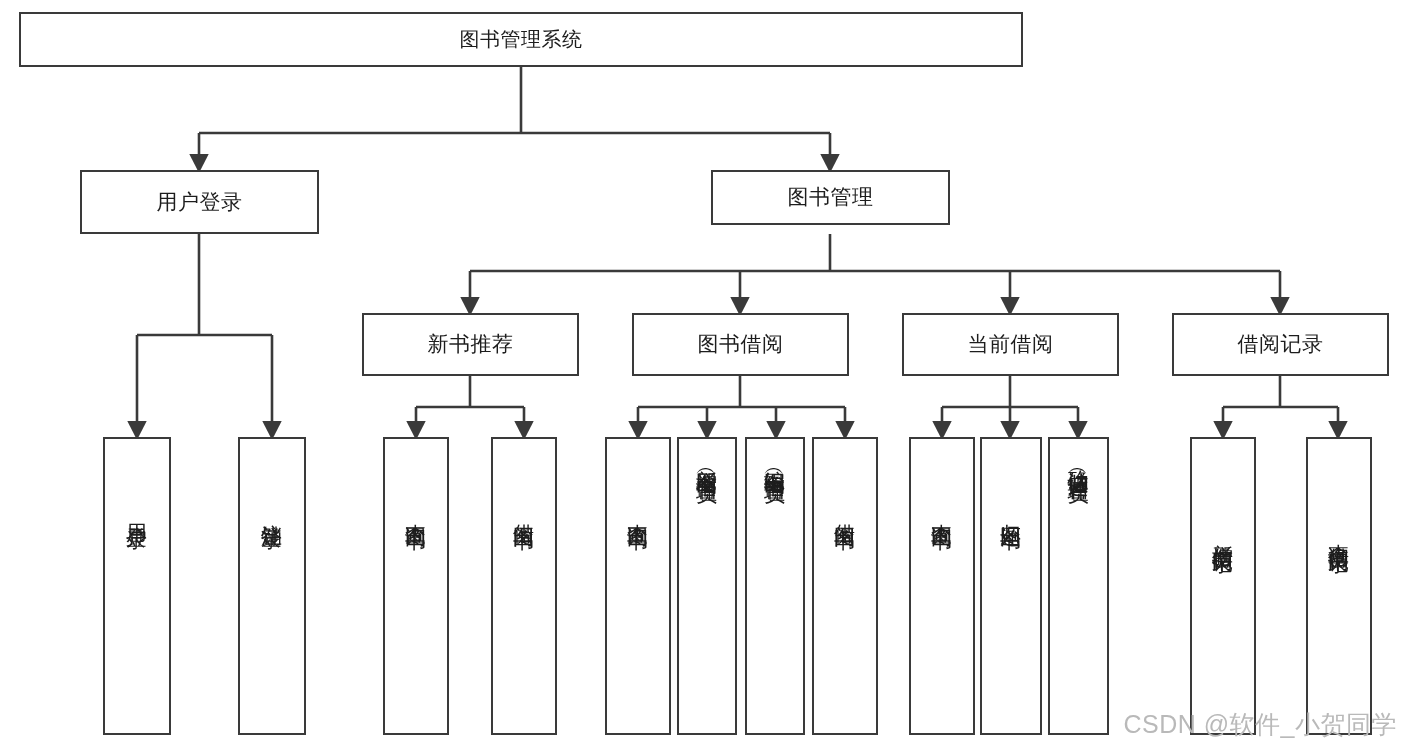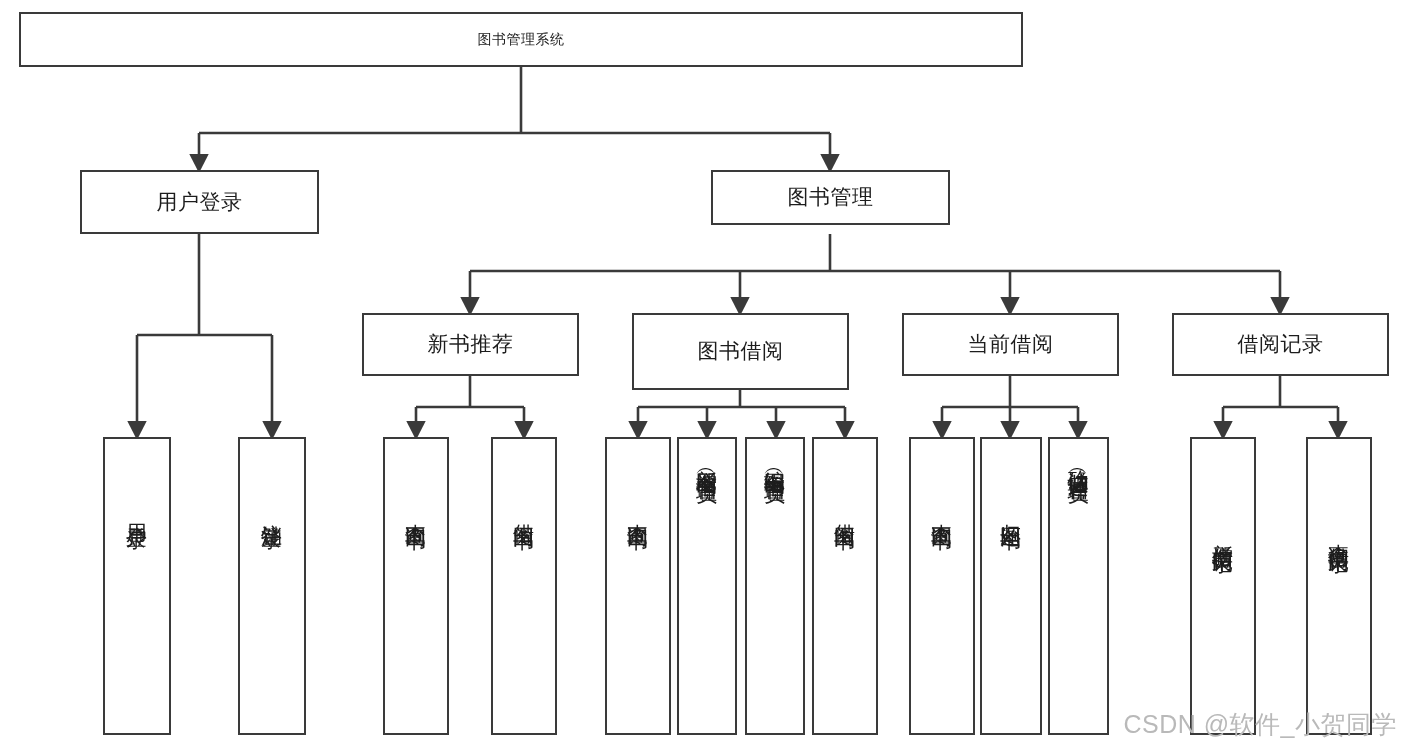--- a/index.html
+++ b/index.html
@@ -40,21 +40,21 @@
     display: block;
     text-align: center;
     line-height: 1.18;
     white-space: nowrap;
   }
   .node.horizontal .node-label {
     font-size: 21px;
     letter-spacing: 0.5px;
   }
   .node.root .node-label {
-    font-size: 14px;
+    font-size: 20px;
   }
   .node.vertical {
     align-items: flex-start;
     padding-top: 14px;
   }
   .node.vertical .node-label {
     writing-mode: vertical-rl;
     text-orientation: upright;
     font-size: 21px;
     letter-spacing: 2px;
@@ -139,21 +139,21 @@
   <div class="node horizontal" style="left:80px; top:170px; width:239px; height:64px;">
     <span class="node-label">用户登录</span>
   </div>
   <div class="node horizontal" style="left:711px; top:170px; width:239px; height:55px;">
     <span class="node-label">图书管理</span>
   </div>
 
   <div class="node horizontal" style="left:362px; top:313px; width:217px; height:63px;">
     <span class="node-label">新书推荐</span>
   </div>
-  <div class="node horizontal" style="left:632px; top:313px; width:217px; height:77px;">
+  <div class="node horizontal" style="left:632px; top:313px; width:217px; height:63px;">
     <span class="node-label">图书借阅</span>
   </div>
   <div class="node horizontal" style="left:1172px; top:313px; width:217px; height:63px;">
     <span class="node-label">借阅记录</span>
   </div>
   <div class="node horizontal" style="left:902px; top:313px; width:217px; height:63px;">
     <span class="node-label">当前借阅</span>
   </div>
 
   <div class="node vertical mid" style="left:103px; top:437px; width:68px; height:298px;">

